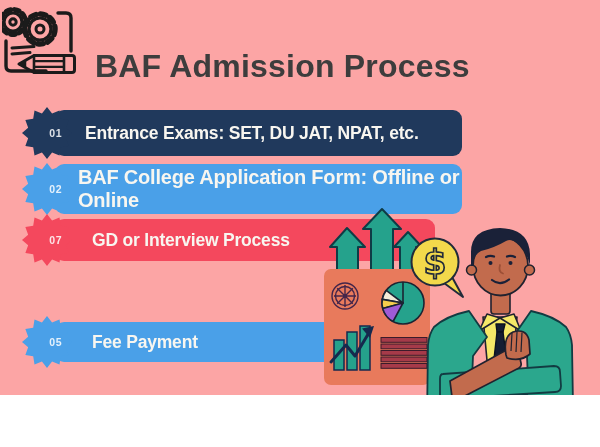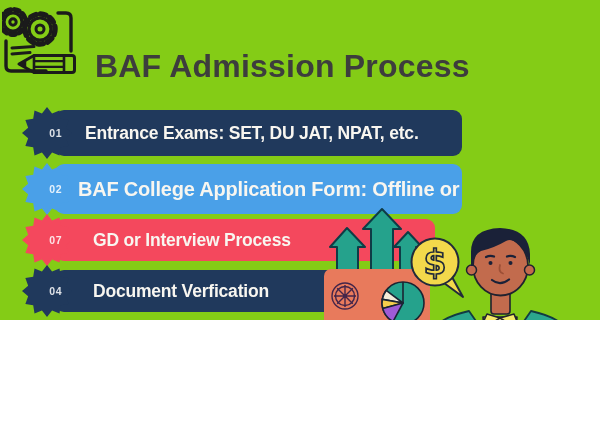--- a/index.html
+++ b/index.html
@@ -1,17 +1,17 @@
 <!DOCTYPE html>
 <html><head>
 <meta charset="utf-8">
 <style>
   html,body{margin:0;padding:0;background:#ffffff;}
   #canvas{
-    position:relative;width:600px;height:320px;background:#84cc16;
+    position:relative;width:600px;height:395px;background:#fca5a5;
     overflow:hidden;font-family:"Liberation Sans",sans-serif;
   }
   
   #hdr-icon{position:absolute;left:2px;top:3px;width:80px;height:84px;}
   #title{
     position:absolute;left:95px;top:46px;font-size:32px;line-height:40px;
     font-weight:700;color:#3d3d3d;white-space:nowrap;letter-spacing:.2px;
   }
   
   .bar{
@@ -29,21 +29,21 @@
   }
   .lbl{font-size:17.5px;letter-spacing:-0.2px;white-space:nowrap;}
   .lbl2{font-size:20px;letter-spacing:-0.2px;line-height:23px;white-space:nowrap;}
   #bar1{top:110px;height:46px;width:407px;--c:#20395c;}
   #bar2{top:164px;height:50px;width:407px;--c:#4aa0e8;}
   #bar3{top:219px;height:42px;width:380px;--c:#f4485d;}
   #bar4{top:270px;height:42px;width:345px;--c:#20395c;}
   #bar5{top:322px;height:40px;width:345px;--c:#4aa0e8;}
   #bar1 .lbl{padding-left:30px;text-align:right;}
   #bar2 .wrap{padding-left:23px;}
-  #bar3 .lbl,#bar4 .lbl,#bar5 .lbl{padding-left:22px;margin-left:16px;}
+  #bar3 .lbl,#bar4 .lbl,#bar5 .lbl{padding-left:37px;}
   
   #illu{position:absolute;left:310px;top:195px;width:290px;height:252px;}
 </style>
 </head>
 <body>
 
 <div id="canvas">
 
   <svg id="hdr-icon" viewBox="0 0 80 84">
     <g fill="none" stroke="#1b1b1b" stroke-linecap="round" stroke-linejoin="round">
@@ -78,35 +78,36 @@
     <div class="star"></div>
     <div class="num">01</div>
     <div class="lbl">Entrance Exams: SET, DU JAT, NPAT, etc.</div>
   </div>
 
   <div id="bar2" class="bar">
     <div class="star"></div>
     <div class="num">02</div>
     <div class="wrap">
       <div class="lbl2">BAF College Application Form: Offline or</div>
+      <div class="lbl2">Online</div>
     </div>
   </div>
 
   <div id="bar3" class="bar">
     <div class="star"></div>
     <div class="num">07</div>
     <div class="lbl">GD or Interview Process</div>
   </div>
 
-  <div id="bar4" class="bar">
+
+  <div id="bar5" class="bar">
     <div class="star"></div>
-    <div class="num">04</div>
-    <div class="lbl">Document Verfication</div>
+    <div class="num">05</div>
+    <div class="lbl">Fee Payment</div>
   </div>
-
 
   <svg id="illu" viewBox="310 195 290 252">
 
     <g fill="#25a28c" stroke="#0e3c46" stroke-width="2" stroke-linejoin="round">
       <path d="M408,232 L422,247 L416,247 L416,272 L400,272 L400,247 L394,247 Z"></path>
       <path d="M382,209 L401,229 L393,229 L393,273 L371,273 L371,229 L363,229 Z"></path>
       <path d="M347,228 L365,247 L358,247 L358,273 L337,273 L337,247 L330,247 Z"></path>
     </g>
 
     <g>

